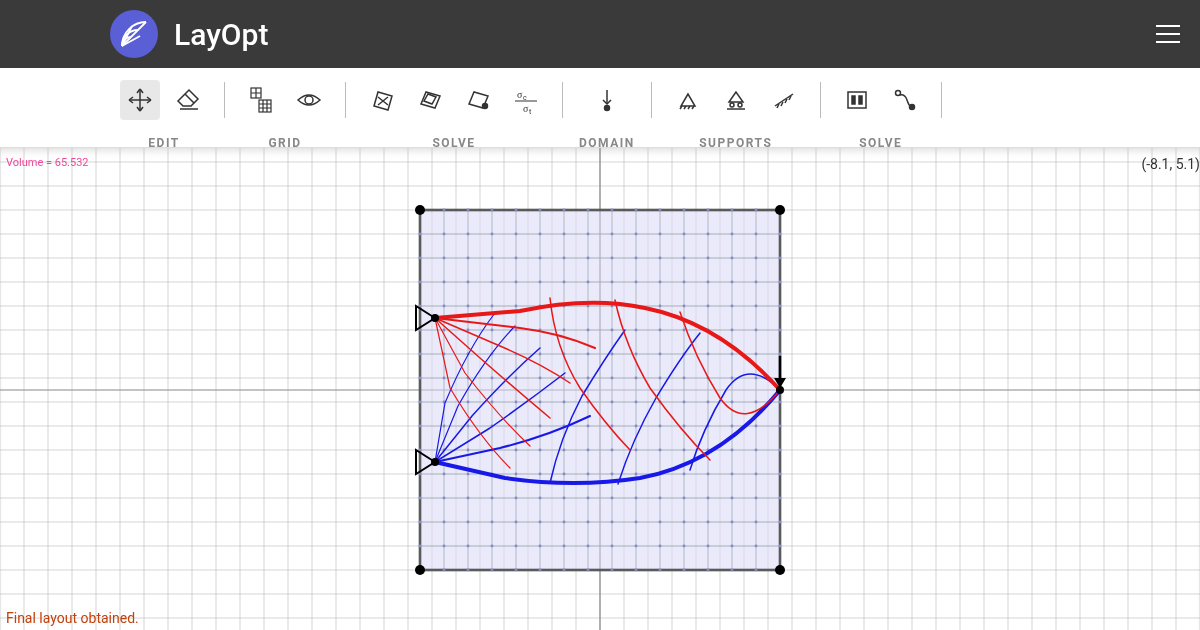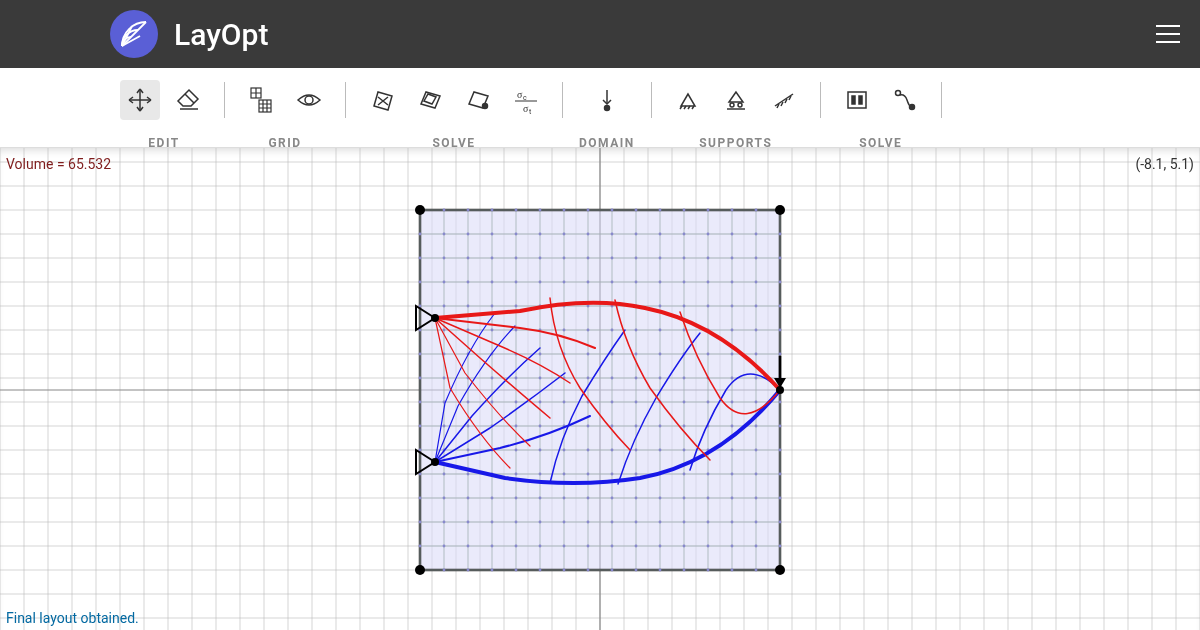--- a/index.html
+++ b/index.html
@@ -15,23 +15,23 @@
   .toolbar { height: 80px; background: #fff; border-bottom: 1px solid #ddd; display: flex; align-items: flex-start; padding-top: 10px; padding-left: 120px; }
   .tool-group { display: flex; flex-direction: column; align-items: center; }
   .tool-icons { display: flex; align-items: center; gap: 8px; height: 44px; }
   .tool-btn { width: 40px; height: 40px; display: flex; align-items: center; justify-content: center; cursor: pointer; border-radius: 4px; }
   .tool-btn.active { background: #e8e8e8; }
   .tool-label { font-size: 12px; color: #888; letter-spacing: 1.5px; font-weight: 700; margin-top: 14px; }
   .divider { width: 1px; height: 36px; background: #bbb; margin: 4px 16px 0 16px; }
 
   .canvas-wrap { position: relative; width: 1200px; height: 482px; background: #fff; overflow: hidden; box-shadow: inset 0 6px 8px -4px rgba(0,0,0,0.15); }
   .canvas { position: absolute; inset: 0; }
-  .volume-label { position: absolute; top: 8px; left: 6px; font-size: 14px; color: #7f1d1d; }
-  .coord-label { position: absolute; top: 8px; right: 6px; font-size: 14px; color: #333; }
-  .status-label { position: absolute; bottom: 4px; left: 6px; font-size: 14px; color: #0369a1; }
+  .volume-label { position: absolute; top: 8px; left: 6px; font-size: 11px; color: #ec4899; }
+  .coord-label { position: absolute; top: 8px; right: 0; font-size: 14px; color: #333; }
+  .status-label { position: absolute; bottom: 4px; left: 6px; font-size: 14px; color: #c2410c; }
 
   svg { display: block; }
 </style>
 </head>
 <body>
 
 <div class="topbar">
   <div class="brand">
     <div class="brand-icon">
       <svg width="32" height="32" viewBox="0 0 32 32">

